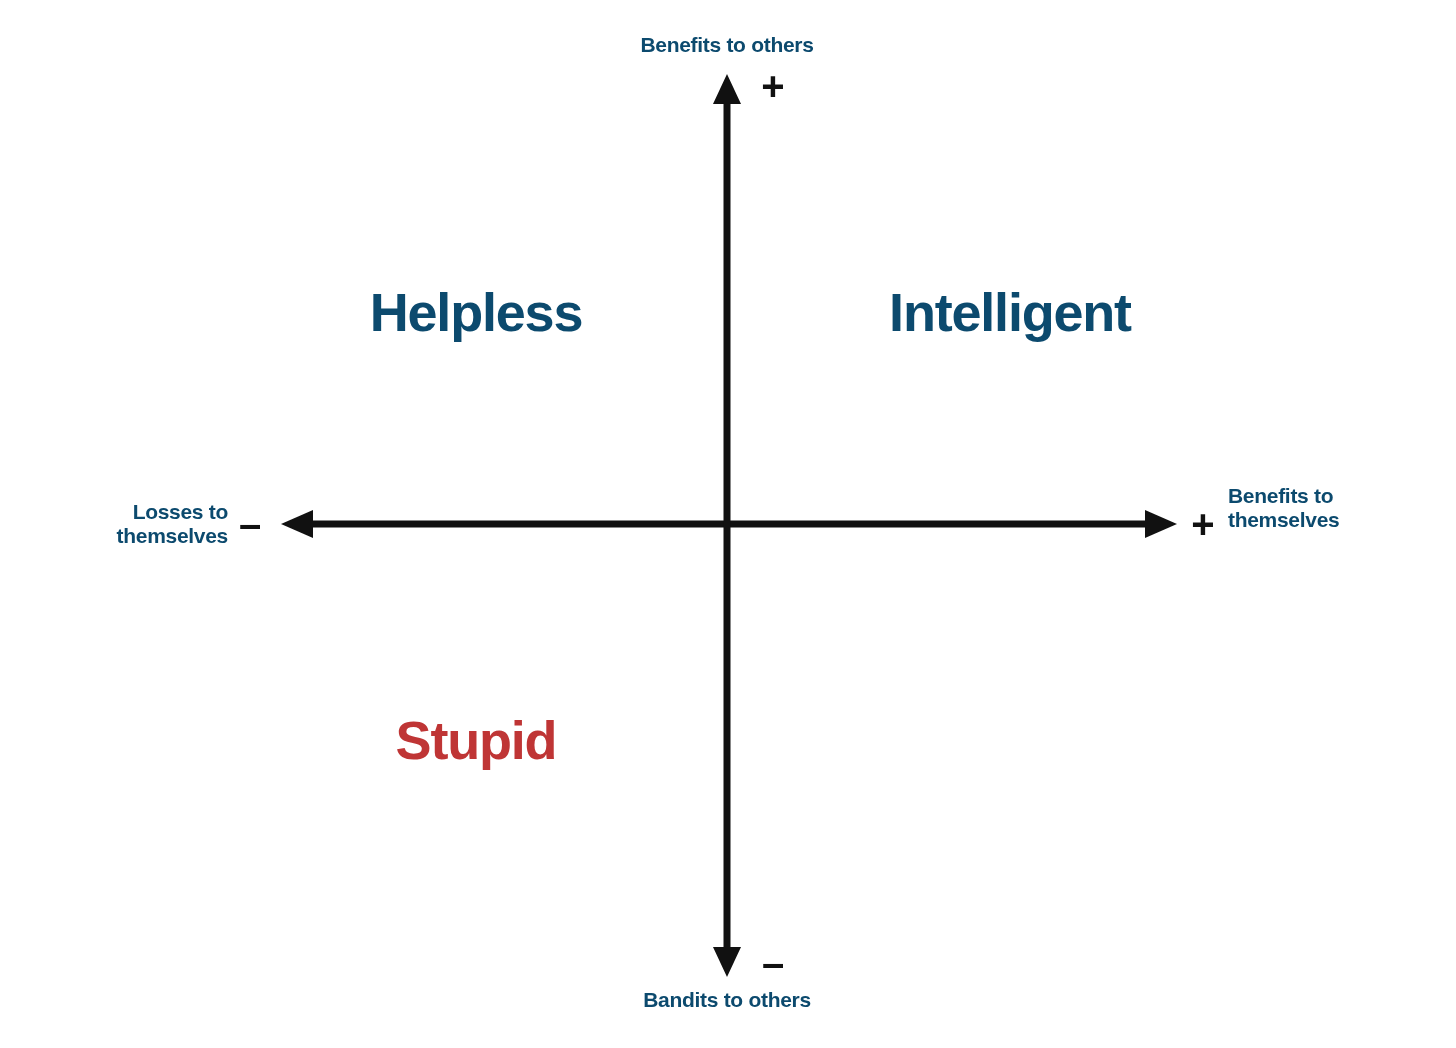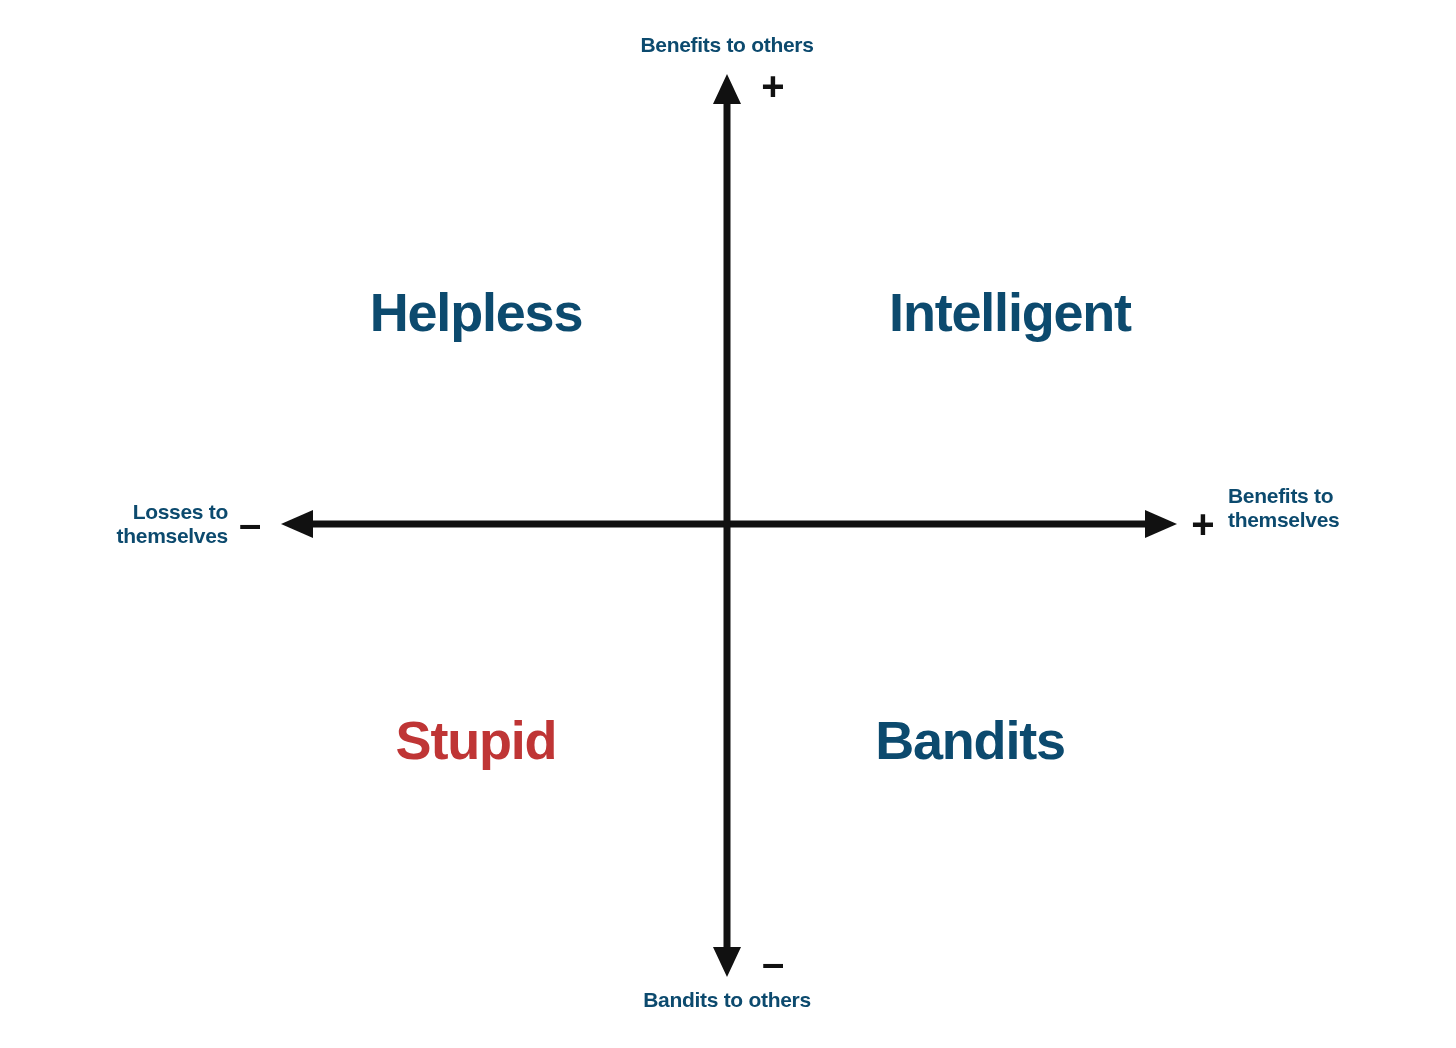--- a/index.html
+++ b/index.html
@@ -119,21 +119,20 @@
 
     <polygon points="727,977 713,947 741,947" fill="#111111"></polygon>
   </svg>
 
   <div class="lbl quad" id="quad-helpless">Helpless</div>
 
   <div class="lbl quad" id="quad-intelligent">Intelligent</div>
 
   <div class="lbl quad" id="quad-stupid">Stupid</div>
 
-  <div class="lbl quad" id="quad-bandits">Bandits</div>
 
   <div class="lbl axis-label" id="label-top">Benefits to others</div>
 
   <div class="lbl axis-label" id="label-bottom">Bandits to others</div>
 
   <div class="lbl axis-label" id="label-left">
     <div>Losses to</div>
     <div>themselves</div>
   </div>
 

